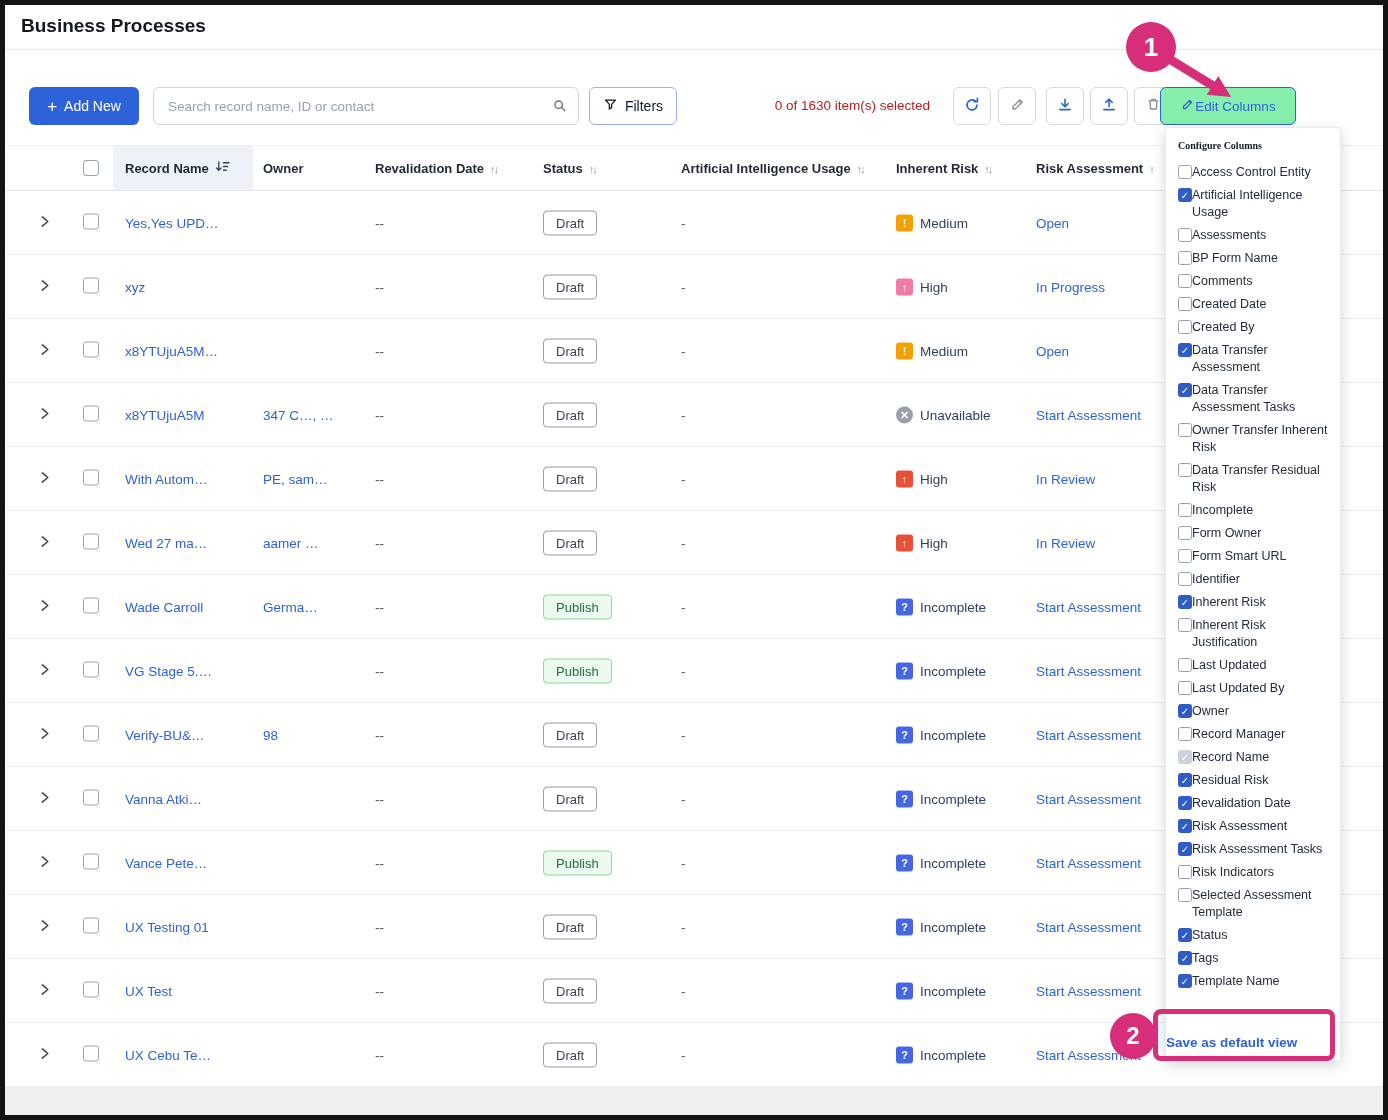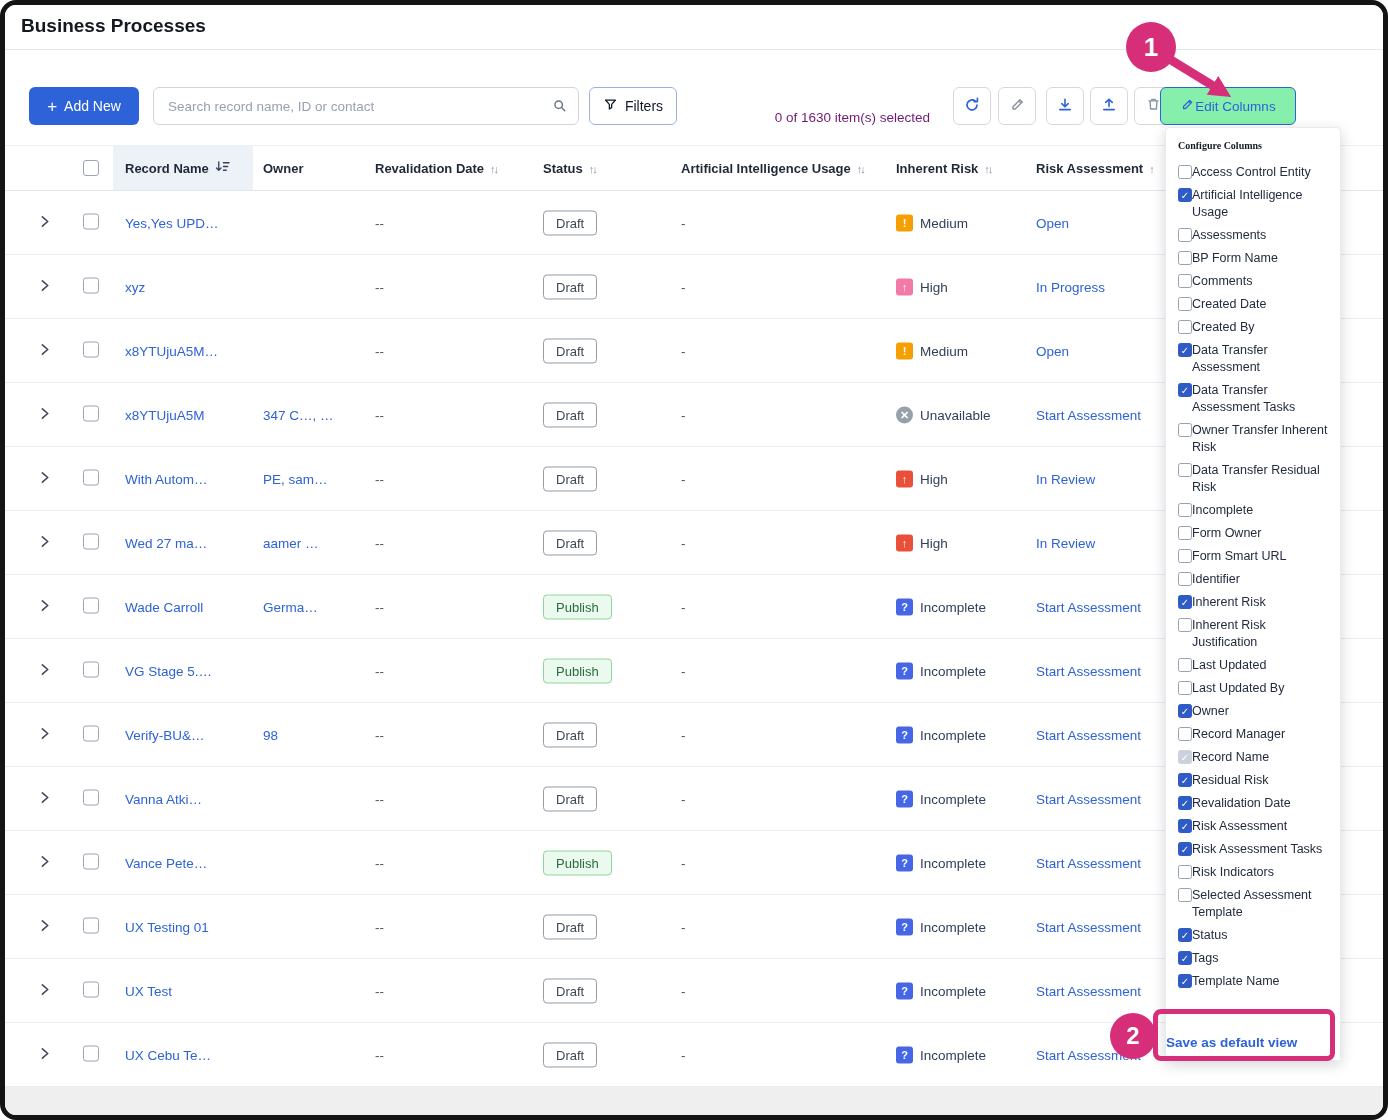--- a/index.html
+++ b/index.html
@@ -1,38 +1,38 @@
 <!DOCTYPE html>
 <html style="--accent-blue: #2e62d9; --annotation-pink: #d62e79; --medium-risk: #f59f00; --high-risk: #e8503a; --incomplete-risk: #4666e5; --publish-green: #2c6b3c;"><head>
 <meta charset="utf-8">
 <style>
   * { margin:0; padding:0; box-sizing:border-box; }
   html,body { background:#ffffff; font-family:"Liberation Sans", sans-serif; }
   .screen { position:relative; width:1388px; height:1120px; background:#fff;
-            border:5px solid #141414; border-radius:16px; overflow:hidden; }
+            border:5px solid #141414; border-radius:0; overflow:hidden; }
 
   
   .page-header { position:absolute; left:0; top:0; width:100%; height:45px; border-bottom:1px solid #e4e7ec; background:#fff; }
   .page-title { position:absolute; left:16px; top:10px; font-size:19px; font-weight:700; color:#14181f; }
 
   
   .toolbar { position:absolute; left:0; top:45px; width:100%; height:95px; background:#fff; }
   .btn-add { position:absolute; left:24px; top:37px; width:110px; height:38px; background:var(--accent-blue,#2e62d9);
              color:#fff; border:none; border-radius:6px; font-size:14px; font-family:inherit;
              display:flex; align-items:center; justify-content:center; gap:7px; cursor:pointer; }
   .plus { font-size:17px; font-weight:400; line-height:1; }
   .search-wrap { position:absolute; left:148px; top:37px; width:426px; height:38px; }
   .search-input { width:100%; height:100%; border:1px solid #cfd6df; border-radius:6px; padding:0 40px 0 14px;
                   font-size:13.5px; color:#333; font-family:inherit; outline:none; }
   .search-input::placeholder { color:#98a1af; }
   .search-icon { position:absolute; right:11px; top:11px; color:#6a7585; }
   .btn-filters { position:absolute; left:584px; top:37px; width:88px; height:38px; background:#fff;
                  border:1px solid #9db1e8; border-radius:6px; color:#0f172a; font-size:14px; font-family:inherit;
                  display:flex; align-items:center; justify-content:center; gap:7px; cursor:pointer; }
-  .selection-text { position:absolute; left:745px; top:60px; width:180px; text-align:right; font-size:13.5px; color:#701a75; }
+  .selection-text { position:absolute; left:745px; top:48px; width:180px; text-align:right; font-size:13.5px; color:#b91c1c; }
   .icon-btn { position:absolute; top:37px; width:38px; height:38px; background:#fff; border:1px solid #d4d9e0;
               border-radius:6px; display:flex; align-items:center; justify-content:center; cursor:pointer; }
   .ib-blue { color:#2e62d9; } .ib-gray { color:#8a94a2; }
   .btn-edit-columns { position:absolute; left:1155px; top:37px; width:136px; height:38px; background:#86efac;
                       border:1px solid #2e62d9; border-radius:6px; color:#2e62d9; font-size:13.5px; font-family:inherit;
                       display:flex; align-items:center; justify-content:center; cursor:pointer; }
 
   
   .thead { position:absolute; left:0; top:140px; width:100%; height:46px; border-top:1px solid #eef0f3;
            border-bottom:1px solid #e2e6eb; background:#fff; font-size:13px; font-weight:700; color:#1f2836; }

